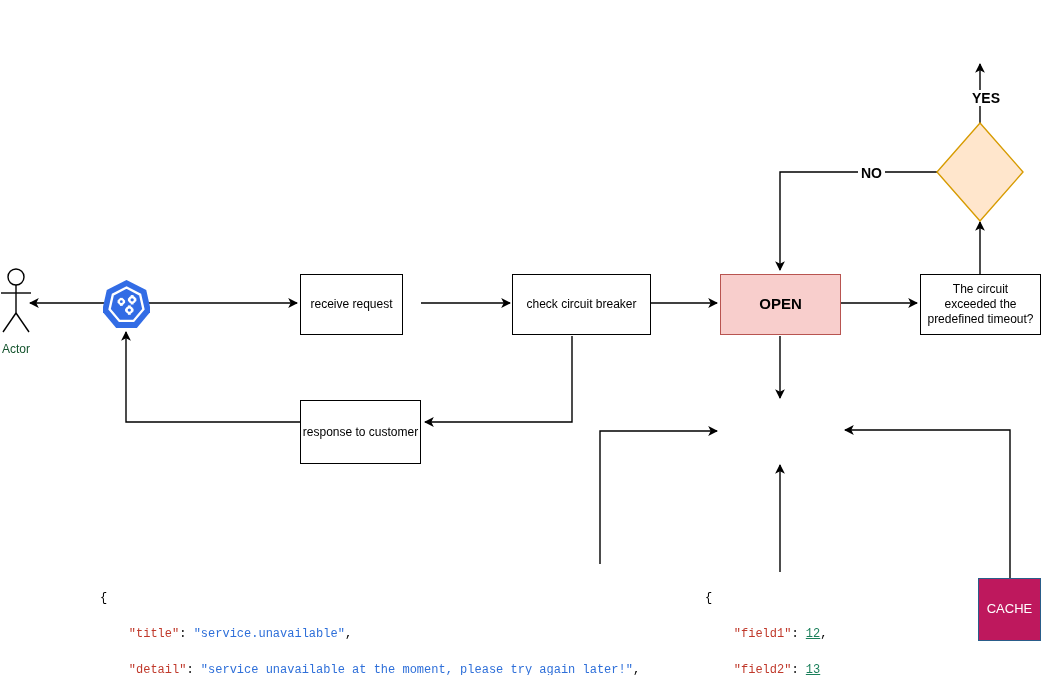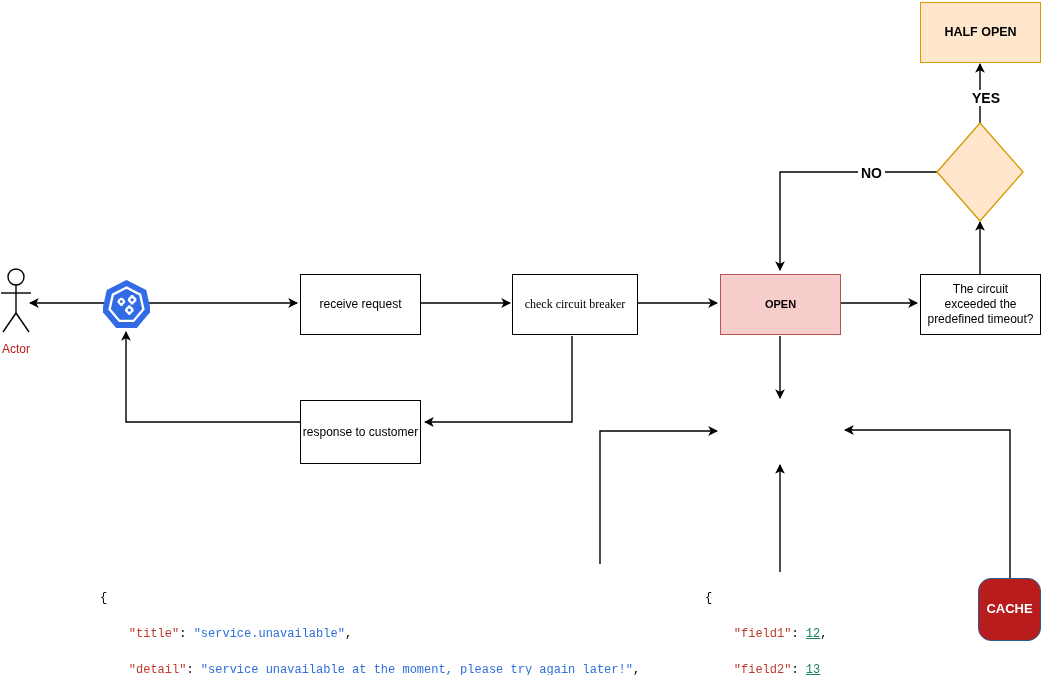--- a/index.html
+++ b/index.html
@@ -35,52 +35,52 @@
     line-height: 1.25;
   }
   .plain-box {
     background: #ffffff;
     border: 1px solid #000000;
   }
   .open-box {
     background: #f8cecc;
     border: 1px solid #b85450;
     font-weight: bold;
-    font-size: 11px;
+    font-size: 15px;
   }
   .halfopen-box {
     background: #ffe6cc;
     border: 1px solid #d79b00;
     font-weight: bold;
     font-size: 12.5px;
   }
   .cache-box {
-    background: #b91c1c;
+    background: #be185d;
     border: 1px solid #2a5d8a;
-    border-radius: 13px;
+    border-radius: 0;
     color: #ffffff;
     font-size: 13px;
-    font-weight: bold;
+    font-weight: normal;
   }
   .diamond-wrap {
     position: absolute;
   }
   .edge-label {
     position: absolute;
     font-size: 14px;
     font-weight: bold;
     color: #000000;
     background: #ffffff;
     padding: 0 3px;
     white-space: nowrap;
   }
   .actor-label {
     position: absolute;
     font-size: 12px;
-    color: #b91c1c;
+    color: #14532d;
     white-space: nowrap;
   }
   .code-block {
     position: absolute;
     font-family: "Liberation Mono", monospace;
     font-size: 12px;
     line-height: 18px;
     white-space: pre;
     color: #000000;
   }
@@ -162,35 +162,32 @@
       <rect x="47" y="63" width="5" height="6"></rect>
       <rect x="60" y="63" width="5" height="6"></rect>
     </g>
     <g fill="#326ce5">
       <circle cx="39" cy="48" r="3"></circle>
       <circle cx="62" cy="44" r="3.5"></circle>
       <circle cx="56" cy="66" r="3.5"></circle>
     </g>
   </svg>
 
-  <div class="node plain-box" style="left:300px; top:274px; width:121px; height:61px;">
+  <div class="node plain-box" style="left:300px; top:274px; width:103px; height:61px;">
     <span>receive request</span>
   </div>
 
-  <div class="node plain-box" style="left:512px; top:274px; width:126px; height:61px;font-family:Liberation Serif, serif;">
+  <div class="node plain-box" style="left:512px; top:274px; width:139px; height:61px;">
     <span>check circuit breaker</span>
   </div>
 
   <div class="node open-box" style="left:720px; top:274px; width:121px; height:61px;">
     <span>OPEN</span>
   </div>
 
-  <div class="node halfopen-box" style="left:920px; top:2px; width:121px; height:61px;">
-    <span>HALF OPEN</span>
-  </div>
 
   <div class="node plain-box" style="left:920px; top:274px; width:121px; height:61px; padding:14px 6px;">
     <span>The circuit exceeded the predefined timeout?</span>
   </div>
 
   <div class="node plain-box" style="left:300px; top:400px; width:121px; height:64px;">
     <span>response to customer</span>
   </div>
 
 

